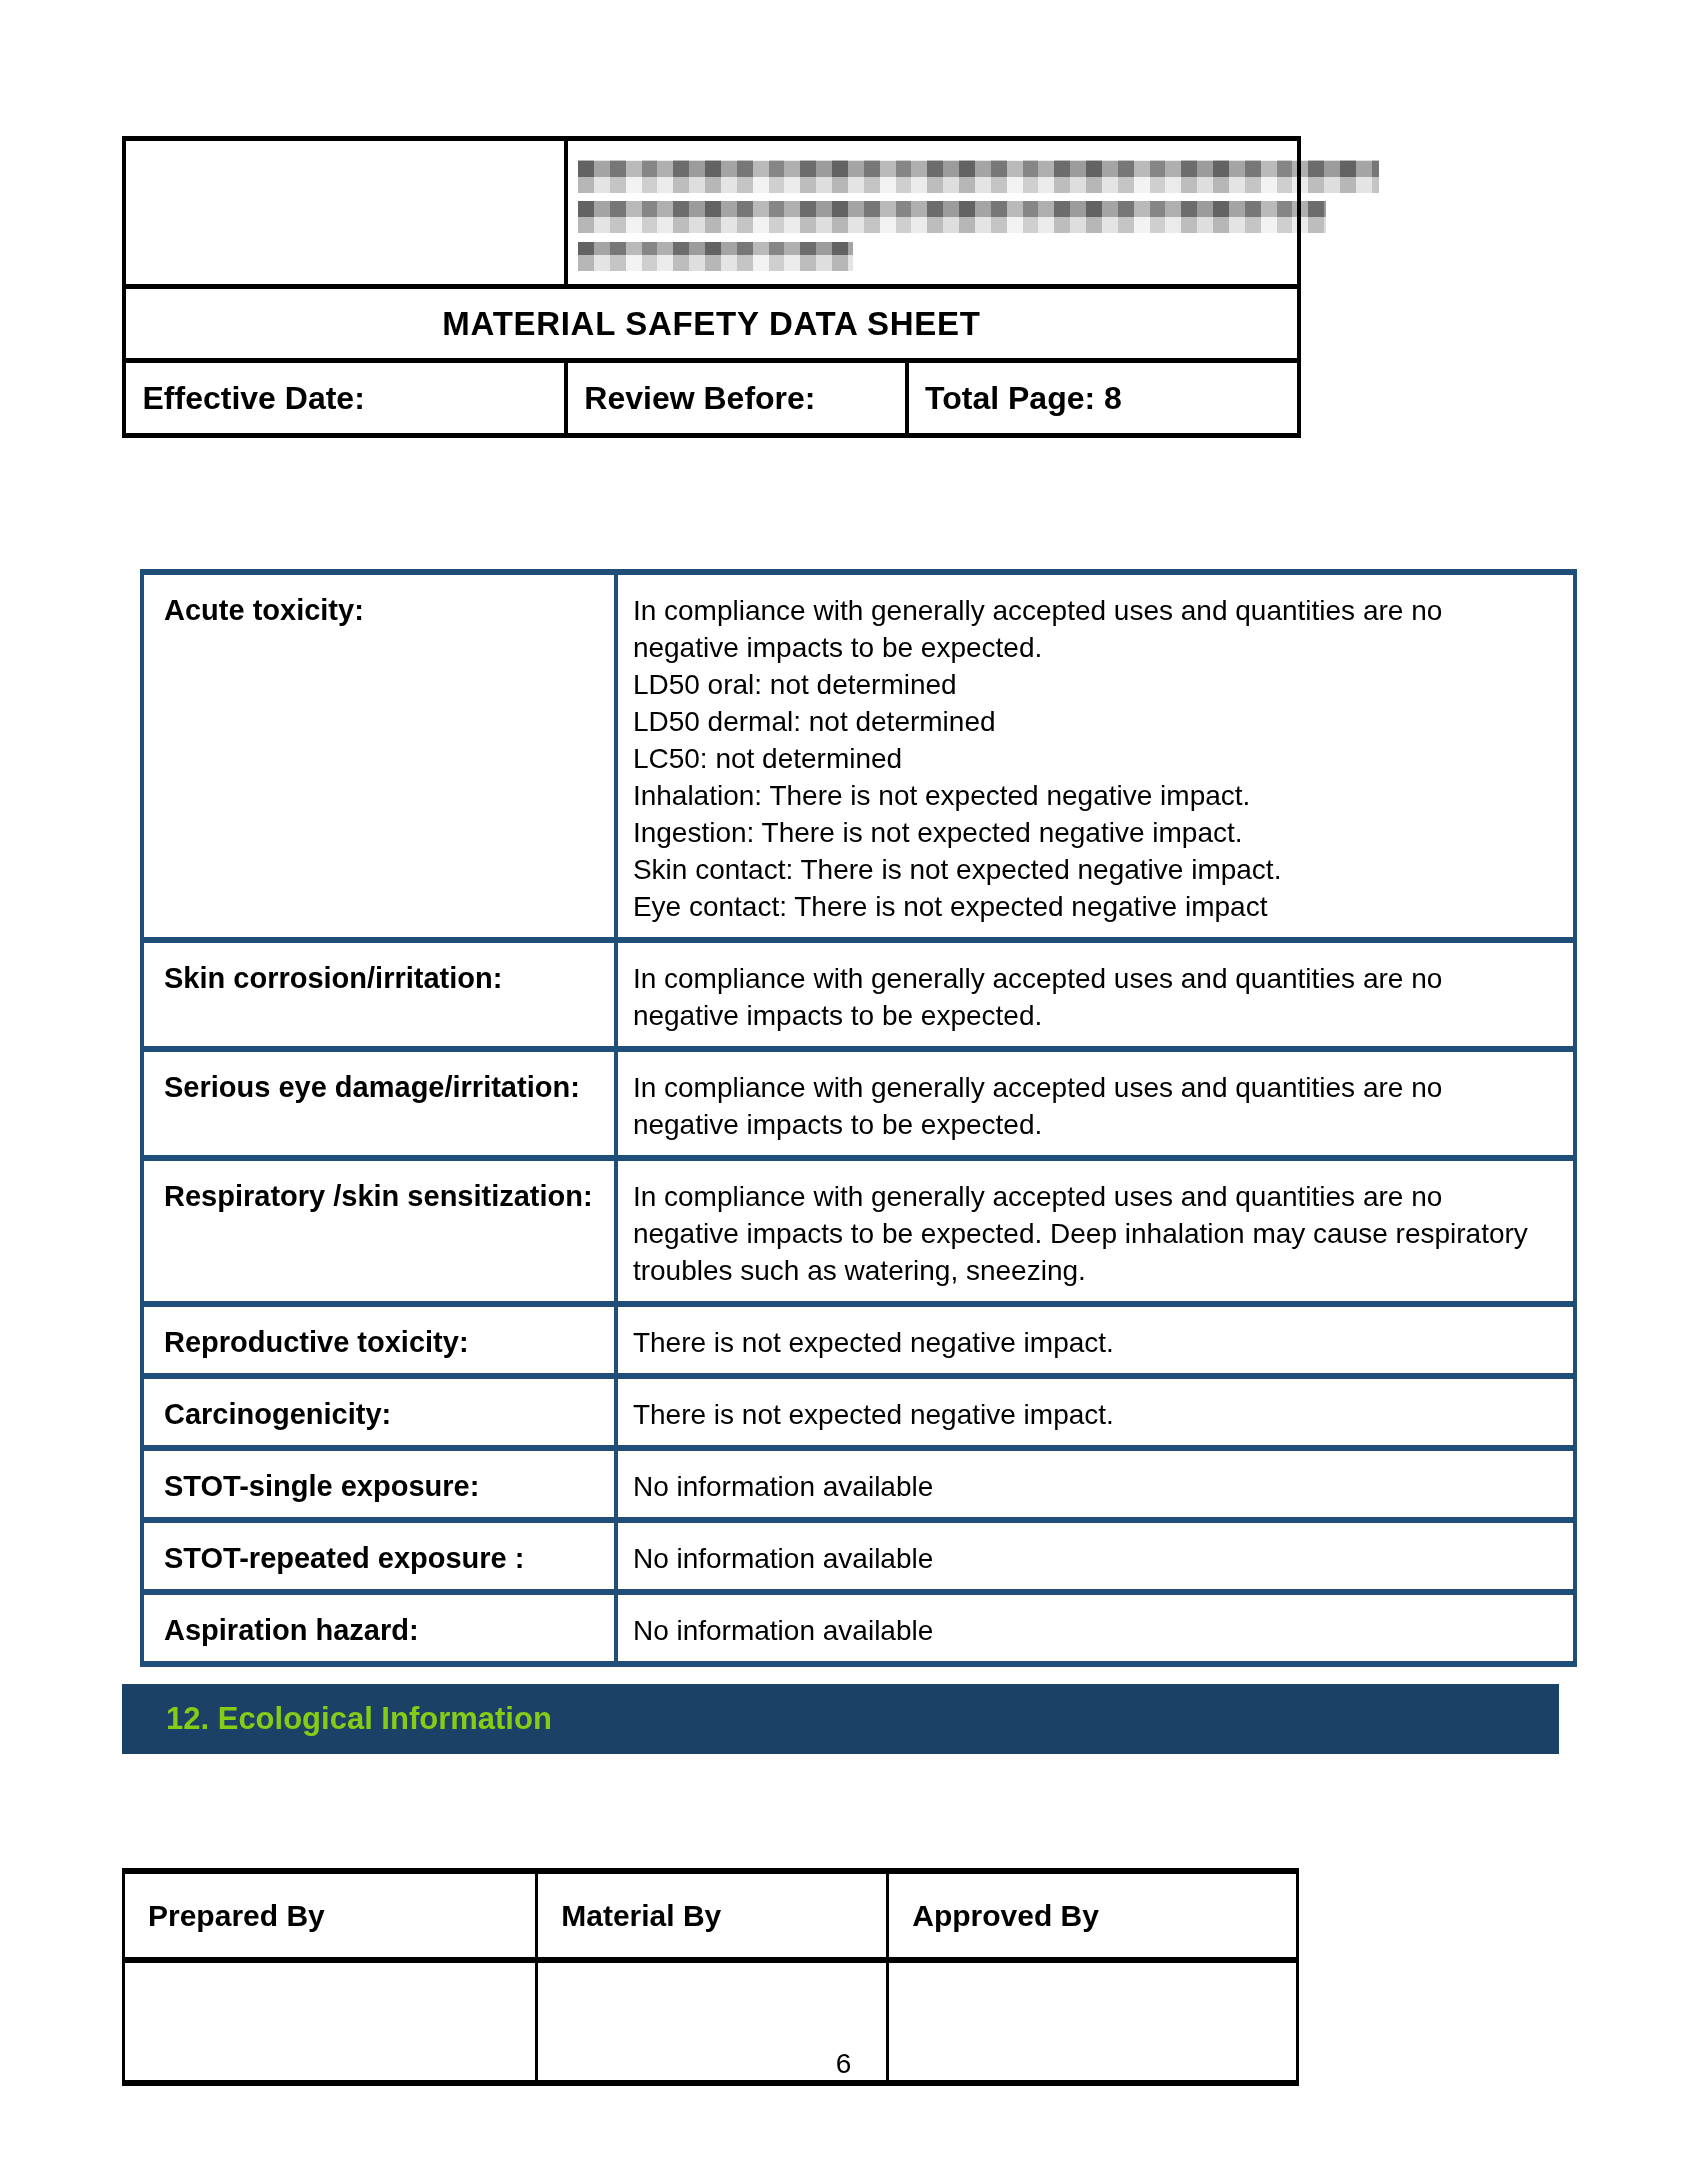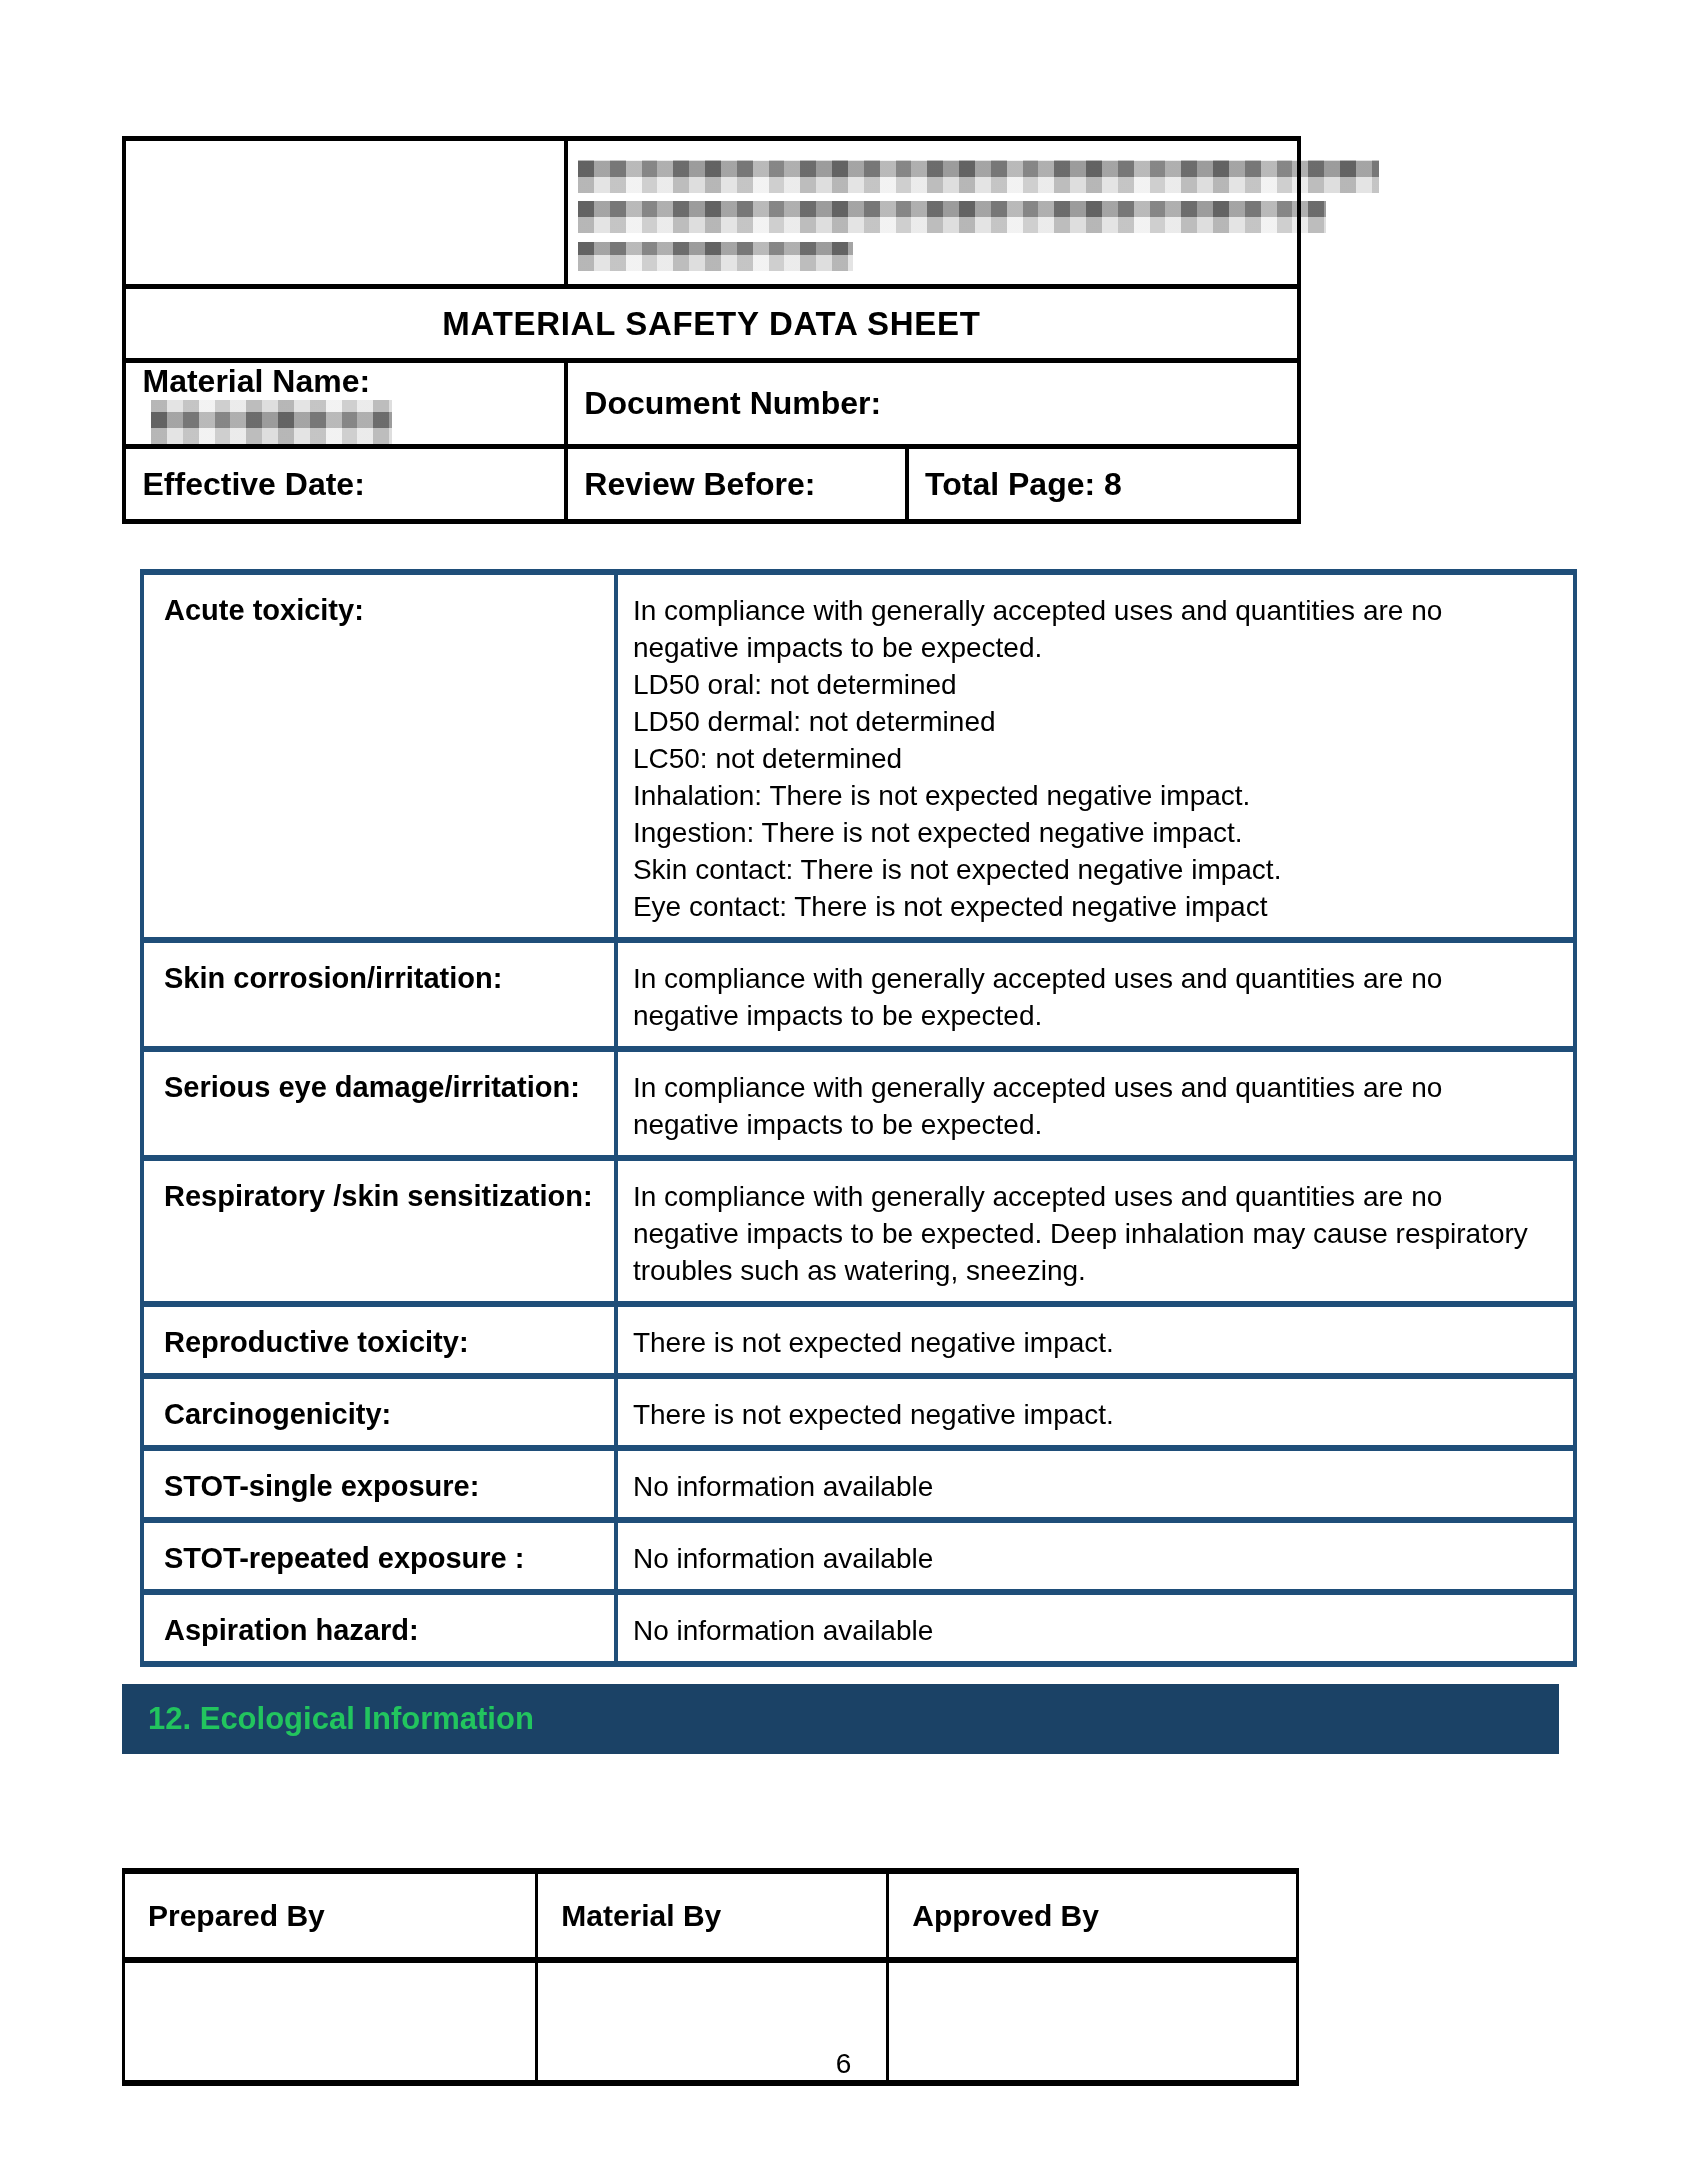--- a/index.html
+++ b/index.html
@@ -98,25 +98,25 @@
   .rh-2  { height: 98px; }
   .rh-3  { height: 134px; }
   .rh-1  { height: 62px;  }
 
   
   .section-banner {
     position: absolute;
     left: 122px; top: 1684px;
     width: 1437px; height: 70px;
     background: #1B4266;
-    color: #22c55e;
+    color: #84cc16;
     font-weight: bold;
     font-size: 31px;
     line-height: 70px;
-    padding-left: 26px;
+    padding-left: 44px;
   }
 
   
   .sign-table {
     position: absolute;
     left: 122px; top: 1829px;
     width: 1177px;
     margin-top: 39px;
   }
   .sign-table td {
@@ -157,28 +157,20 @@
         <tr class="row-logo">
       <td></td>
       <td colspan="2" class="company-cell">
         <span class="mosaic company-line-1"></span>
         <span class="mosaic company-line-2"></span>
         <span class="mosaic company-line-3"></span>
       </td>
     </tr>
     <tr class="row-title">
       <td colspan="3" class="doc-title">MATERIAL SAFETY DATA SHEET</td>
-    </tr>
-    <tr class="row-matname">
-      <td>
-        <span class="hdr-label">Material Name:</span><span class="mosaic matname-mosaic"></span>
-      </td>
-      <td colspan="2">
-        <span class="hdr-label">Document Number:</span>
-      </td>
     </tr>
     <tr class="row-dates">
       <td>
         <span class="hdr-label">Effective Date:</span>
       </td>
       <td>
         <span class="hdr-label">Review Before:</span>
       </td>
       <td>
         <span class="hdr-label">Total Page: 8</span>

